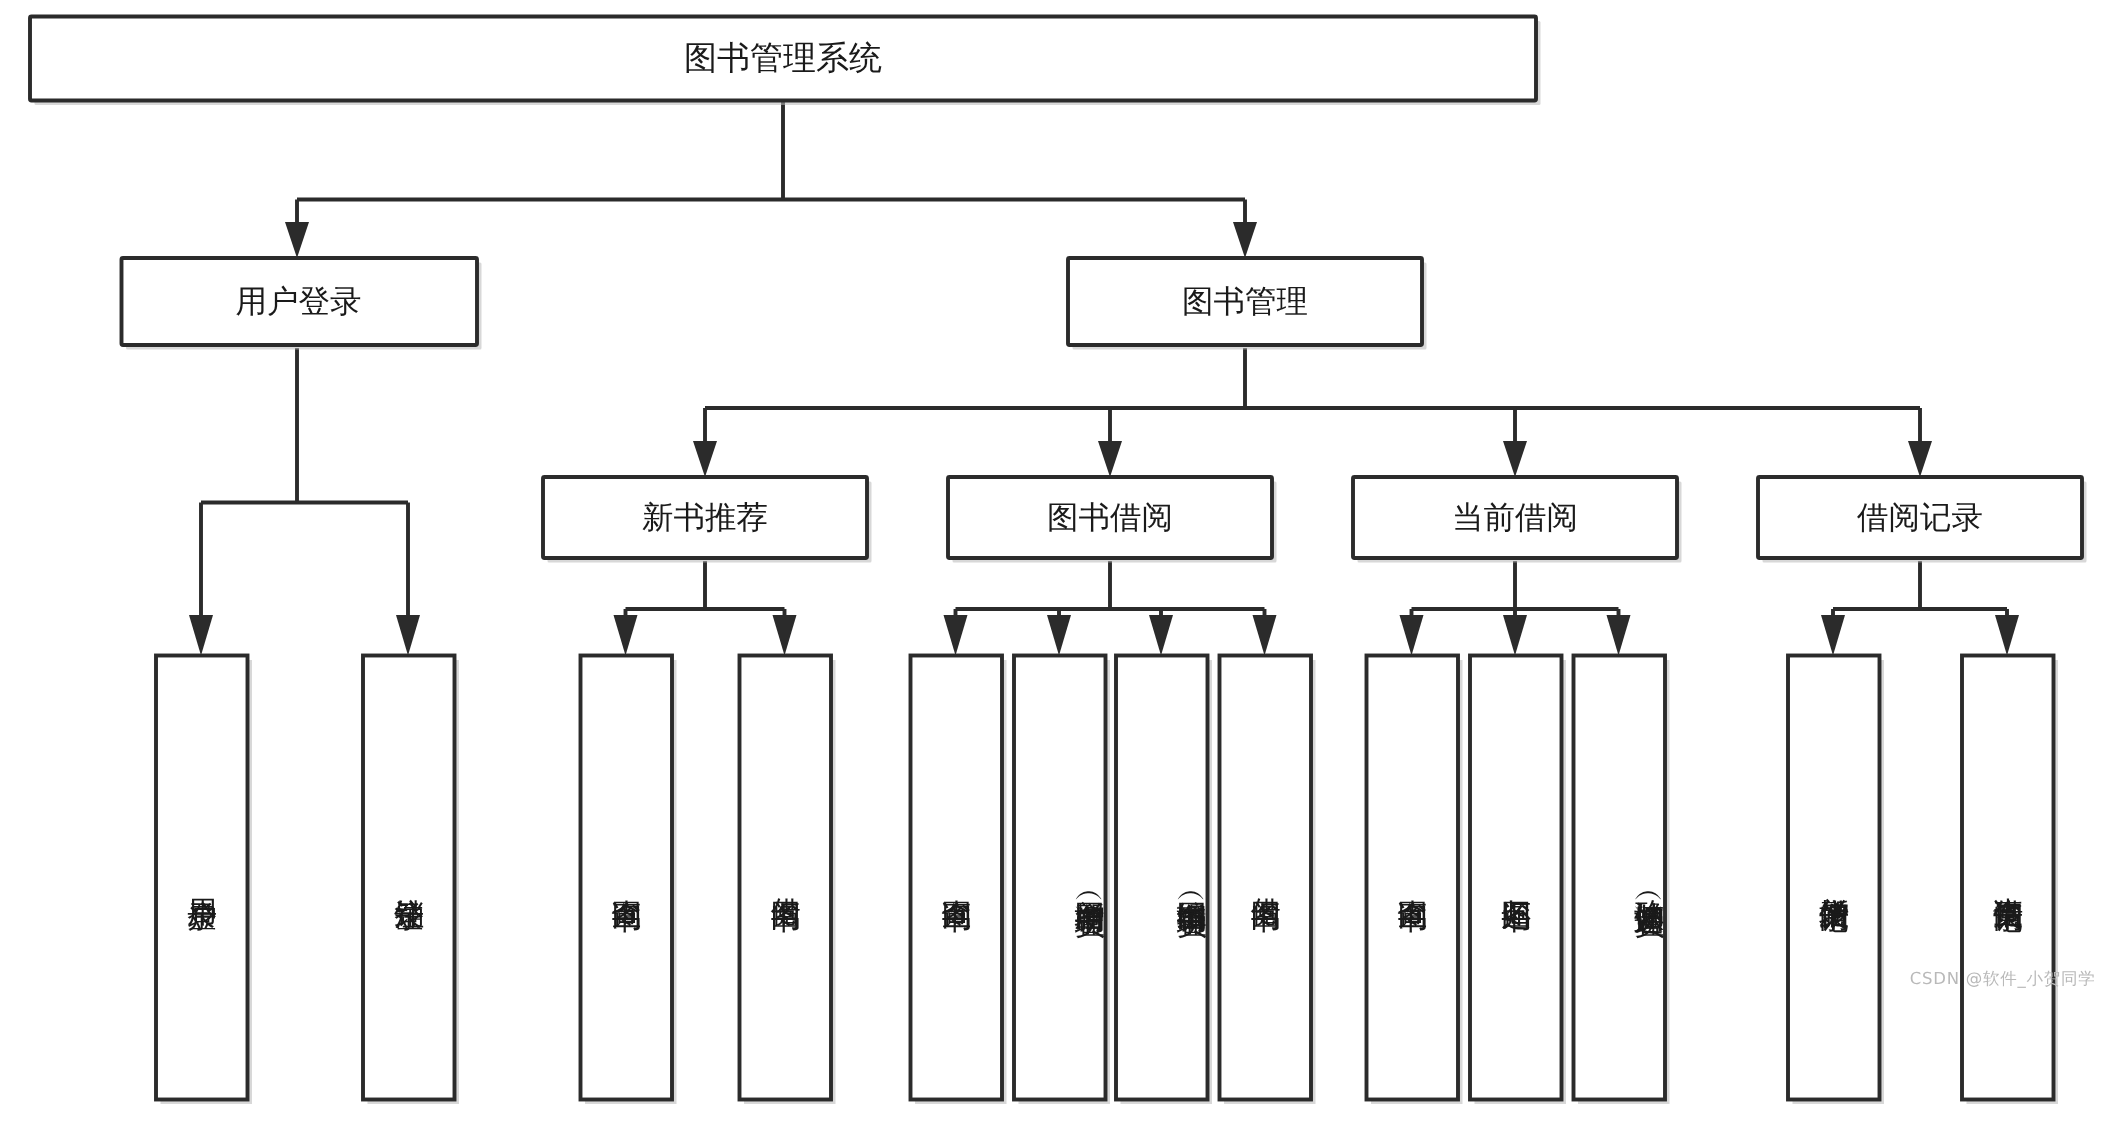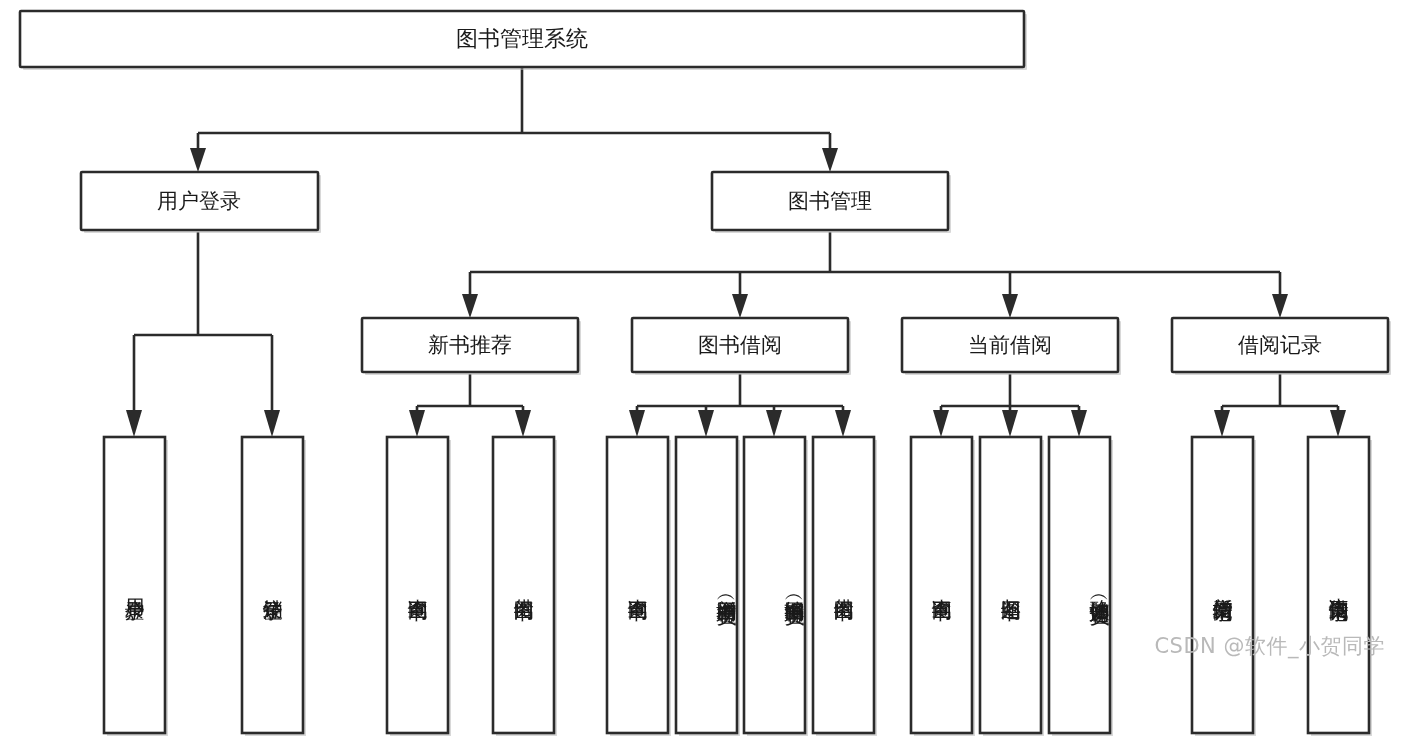--- a/index.html
+++ b/index.html
@@ -66,24 +66,24 @@
     font-family: "DejaVu Sans", "Liberation Sans", sans-serif;
     font-size: 20px;
     line-height: 1.08;
     color: #1a1a1a;
     letter-spacing: 1px;
     white-space: nowrap;
     pointer-events: none;
   }
   .watermark {
     position: absolute;
-    right: 20px;
+    right: 8px;
     bottom: 4px;
     font-family: "DejaVu Sans", "Liberation Sans", sans-serif;
-    font-size: 21px;
+    font-size: 11px;
     color: #b9b9b9;
     letter-spacing: 0.5px;
     white-space: nowrap;
   }
 </style>
 </head>
 <body>
 
 <div id="diagram-root">
 

